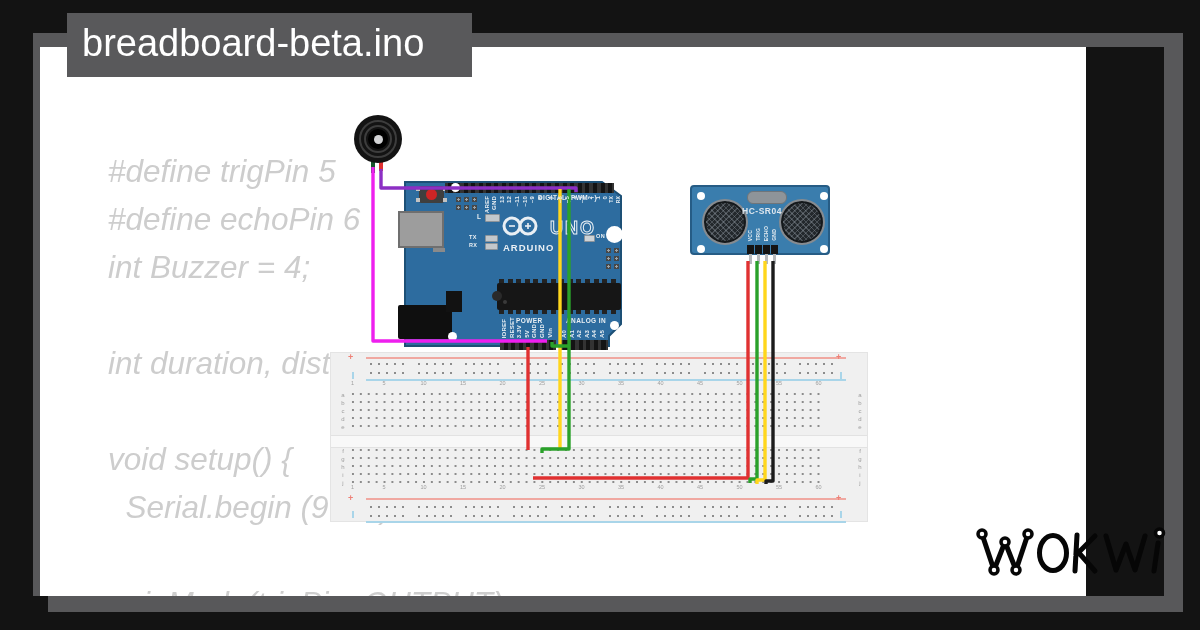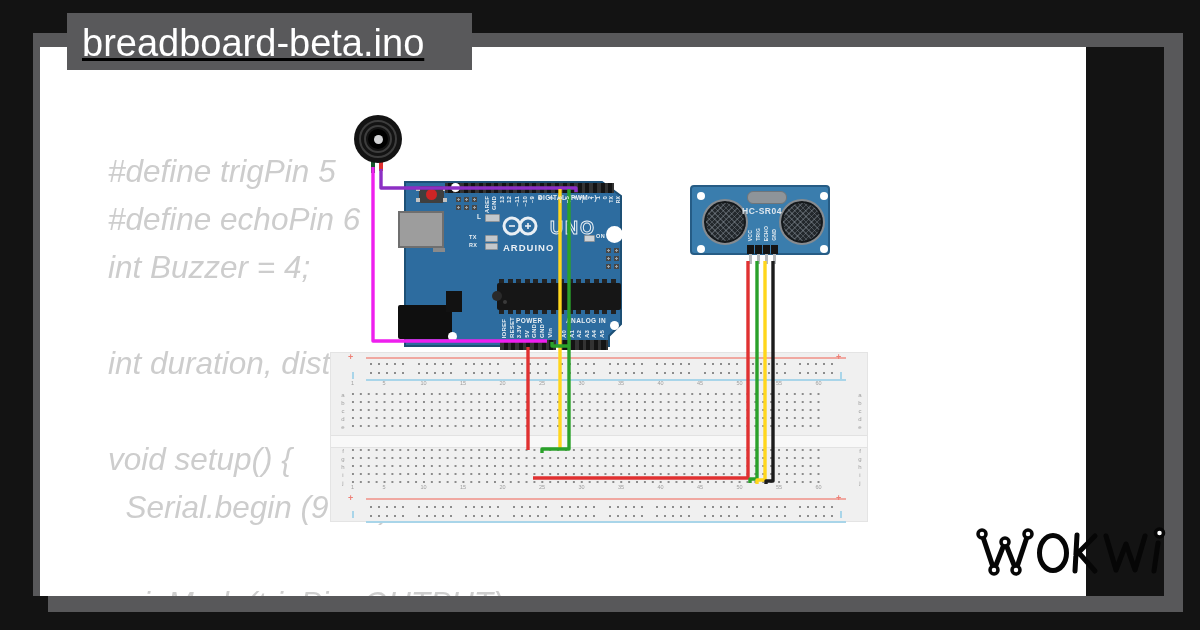--- a/index.html
+++ b/index.html
@@ -3,21 +3,21 @@
 <meta charset="utf-8">
 <style>
   html,body{margin:0;padding:0;}
   body{width:1200px;height:630px;position:relative;background:#131313;overflow:hidden;
        font-family:"Liberation Sans",sans-serif;}
   .abs{position:absolute;}
   
   #card{position:absolute;left:40px;top:47px;width:1046px;height:549px;background:#ffffff;overflow:hidden;font-style:italic;}
   .frame-band{position:absolute;background:#58585a;}
   
-  #title-box{position:absolute;left:67px;top:13px;width:405px;height:57px;background:#59595b;text-decoration:underline;}
+  #title-box{position:absolute;left:67px;top:13px;width:405px;height:64px;background:#59595b;}
   #title-box span{display:block;padding-left:15px;line-height:61px;font-size:38px;color:#ffffff;}
   
   #code{position:absolute;left:68px;top:100px;color:#cdcdcd;font-size:31.5px;white-space:pre;}
   #code .cl{height:48px;line-height:48px;}
   
   #bb{position:absolute;left:330px;top:352px;width:538px;height:170px;background:#f0f0f0;border:1px solid #e4e4e4;box-sizing:border-box;}
   .bb-line-red{position:absolute;left:35px;width:480px;height:2px;background:#f0a8a1;}
   .bb-line-blue{position:absolute;left:35px;width:480px;height:2px;background:#a9d5e9;}
   .bb-plus{position:absolute;font:bold 9px "Liberation Sans",sans-serif;color:#ee8177;}
   .bb-minus{position:absolute;width:2px;height:7px;background:#a9d5e9;}

